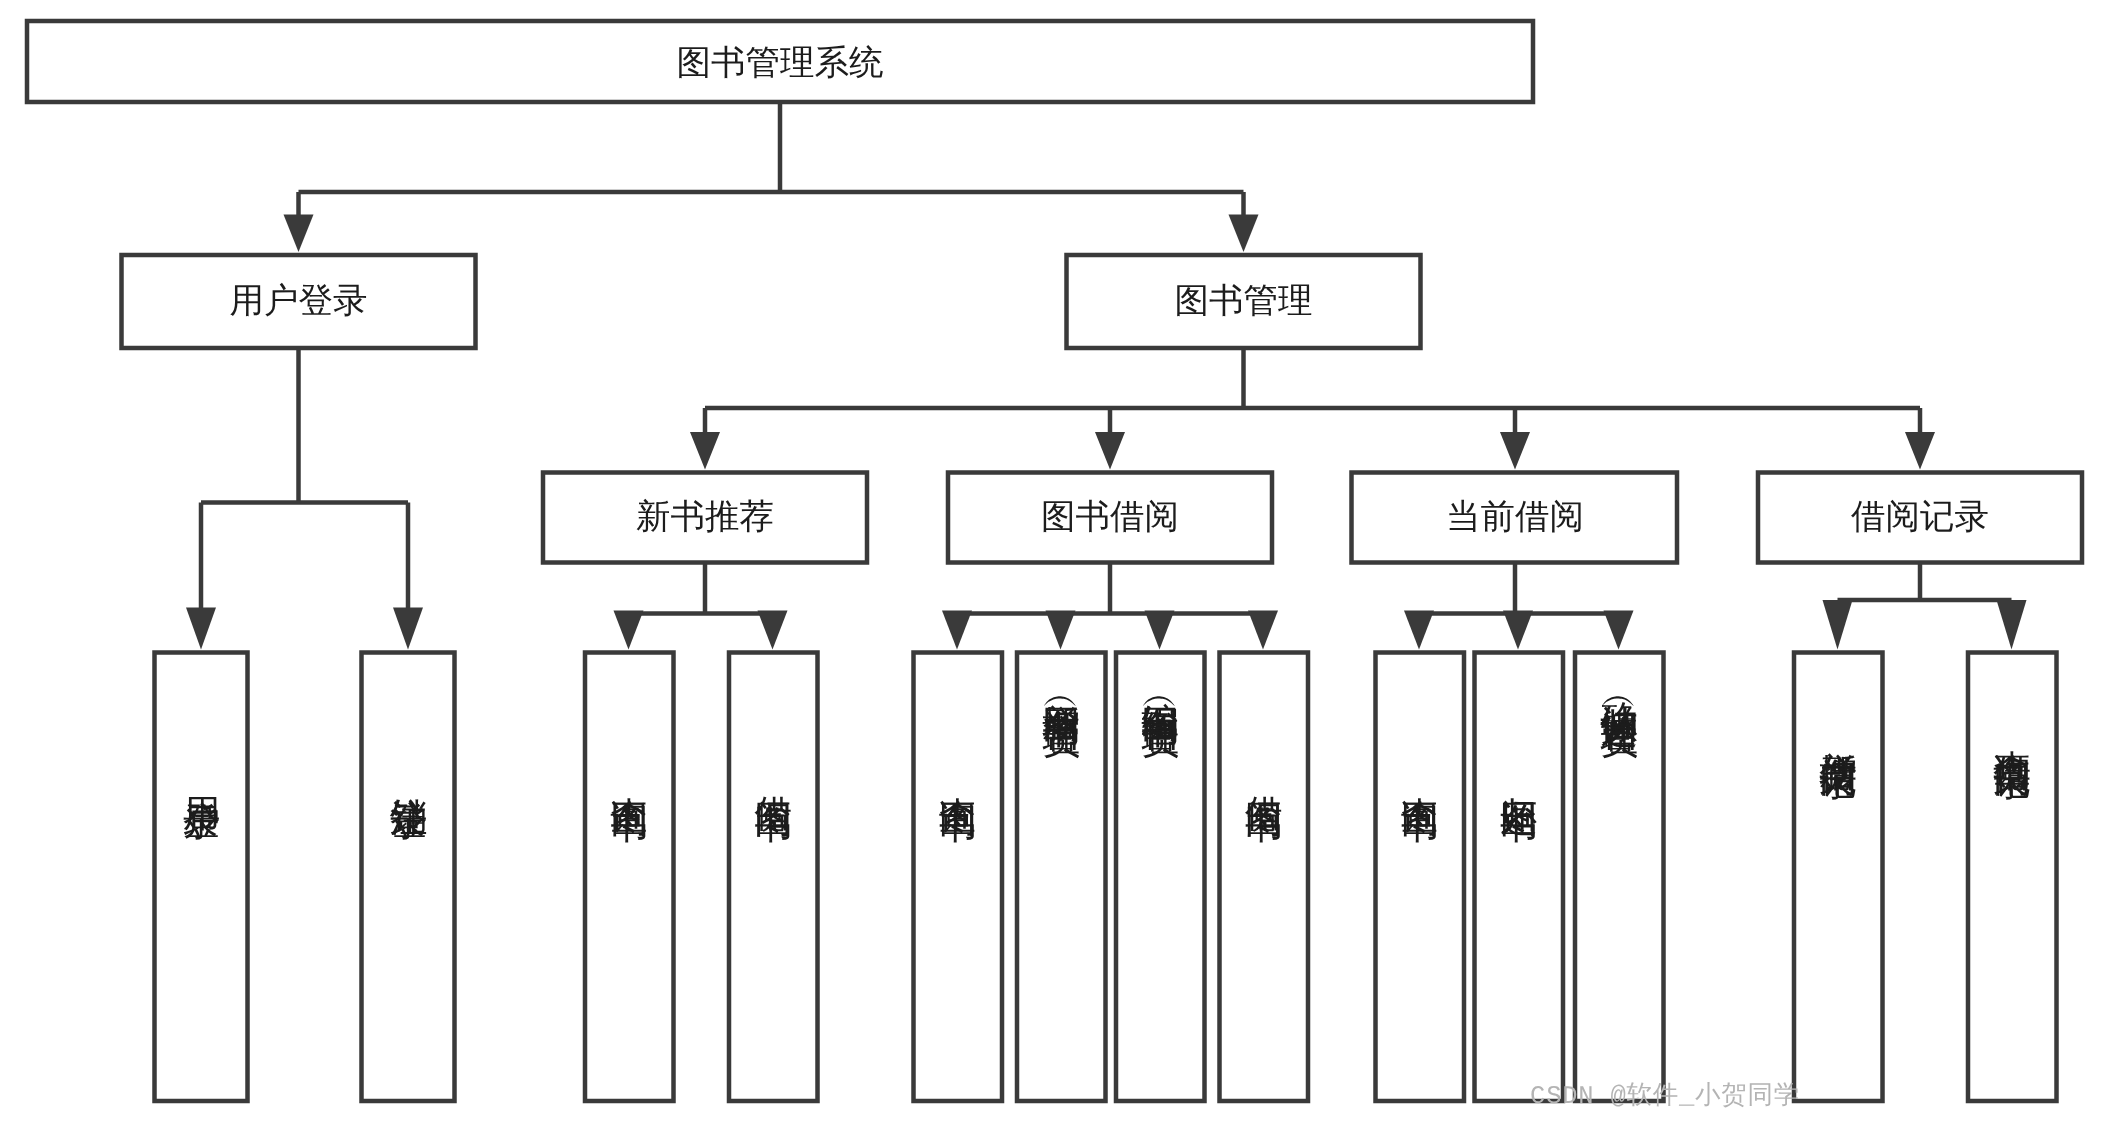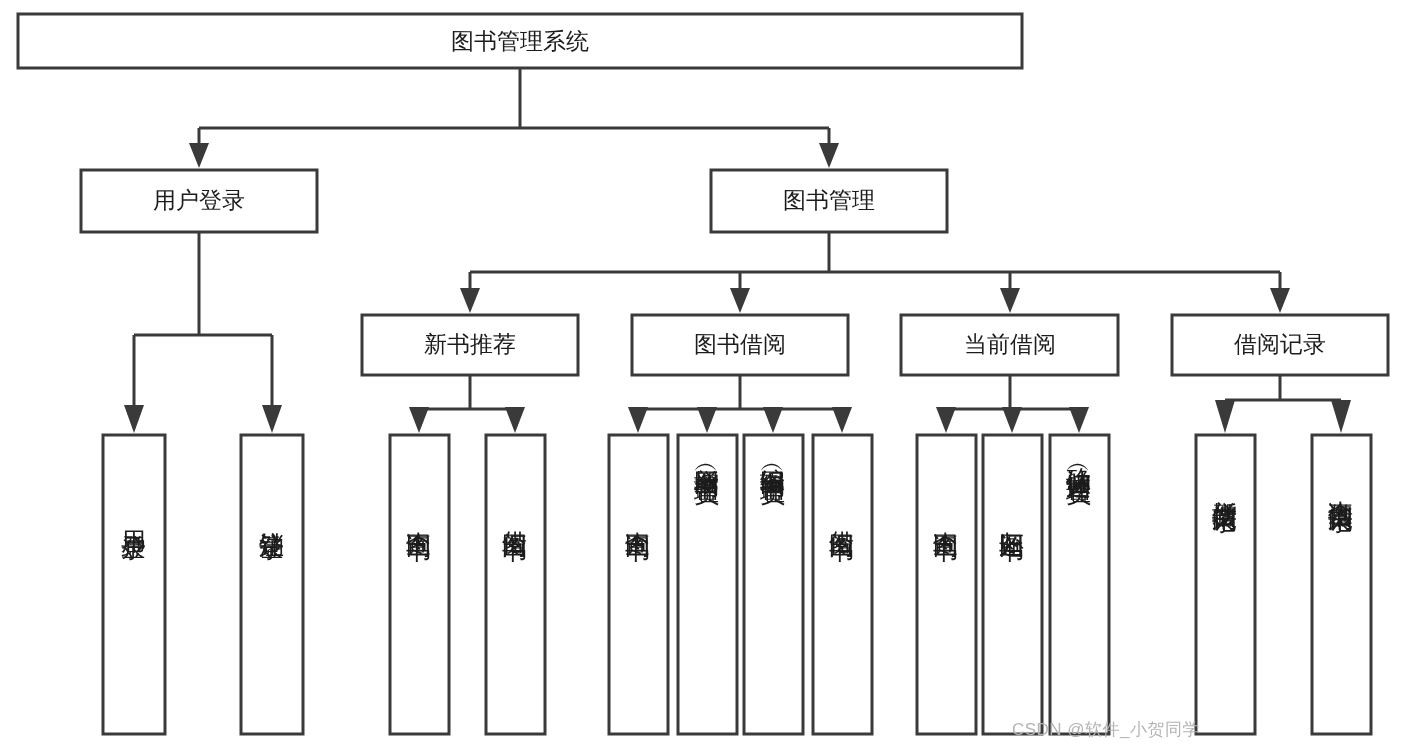--- a/index.html
+++ b/index.html
@@ -53,21 +53,21 @@
     font-size: 25px;
     fill: #1c1c1c;
     writing-mode: vertical-rl;
     text-orientation: upright;
     letter-spacing: 2px;
   }
   .watermark-text {
     position: absolute;
     right: 10px;
     bottom: 6px;
-    font-family: Liberation Sans, sans-serif;
+    font-family: Liberation Mono, monospace;
     font-size: 17px;
     color: #b4b4b4;
     white-space: nowrap;
     letter-spacing: 0.5px;
   }
 </style>
 </head>
 <body>
 
 <div id="diagram-root">

